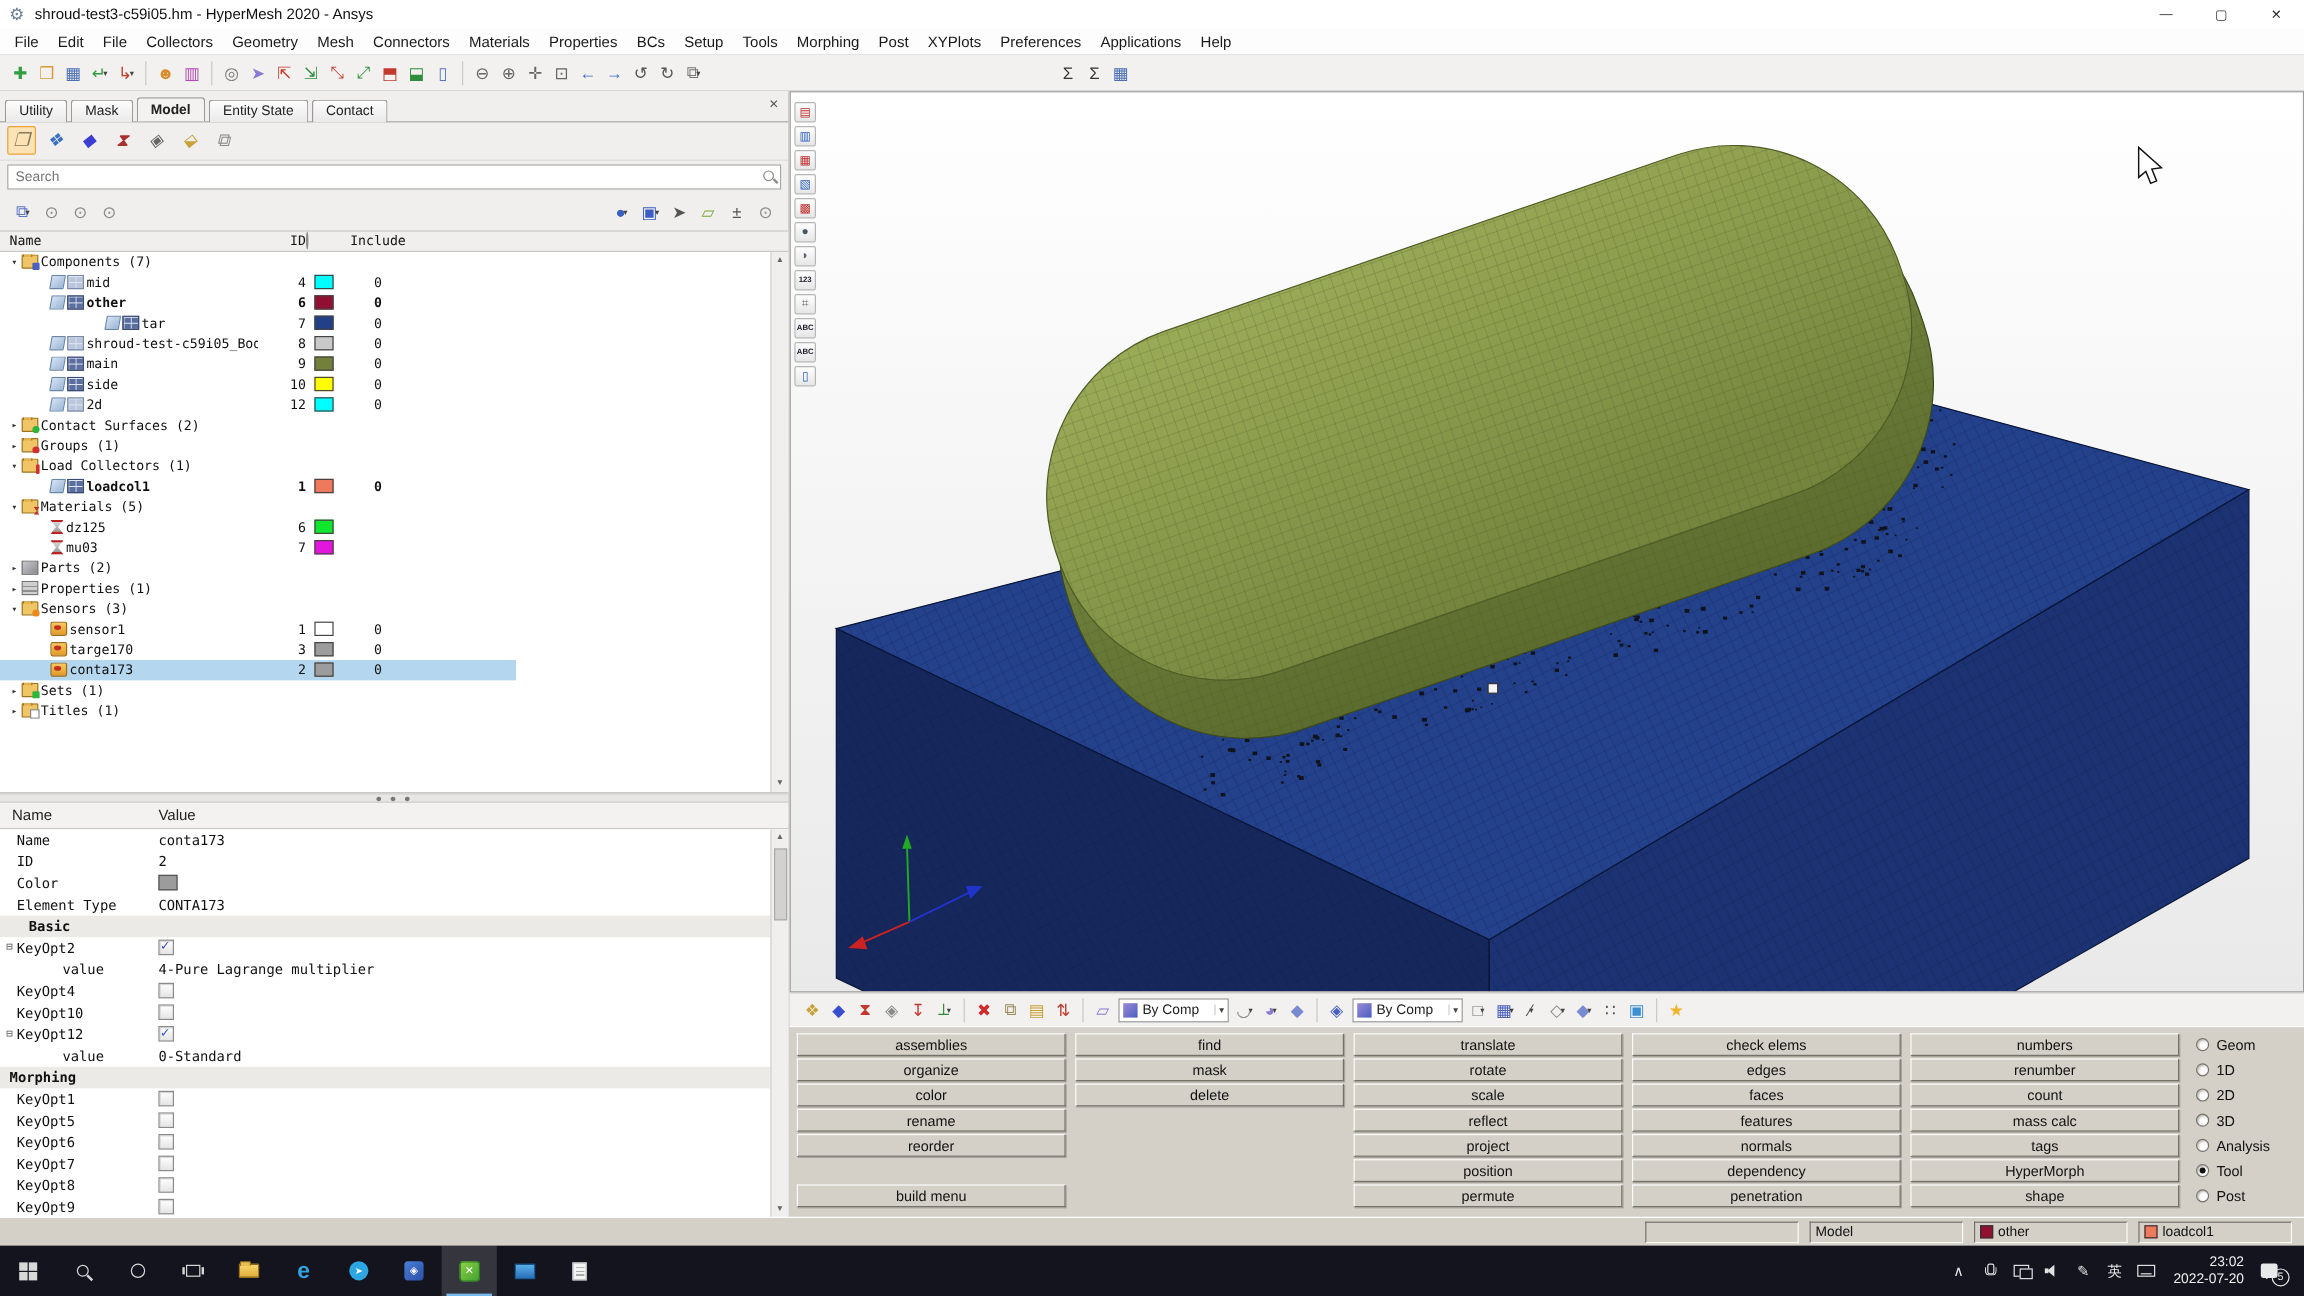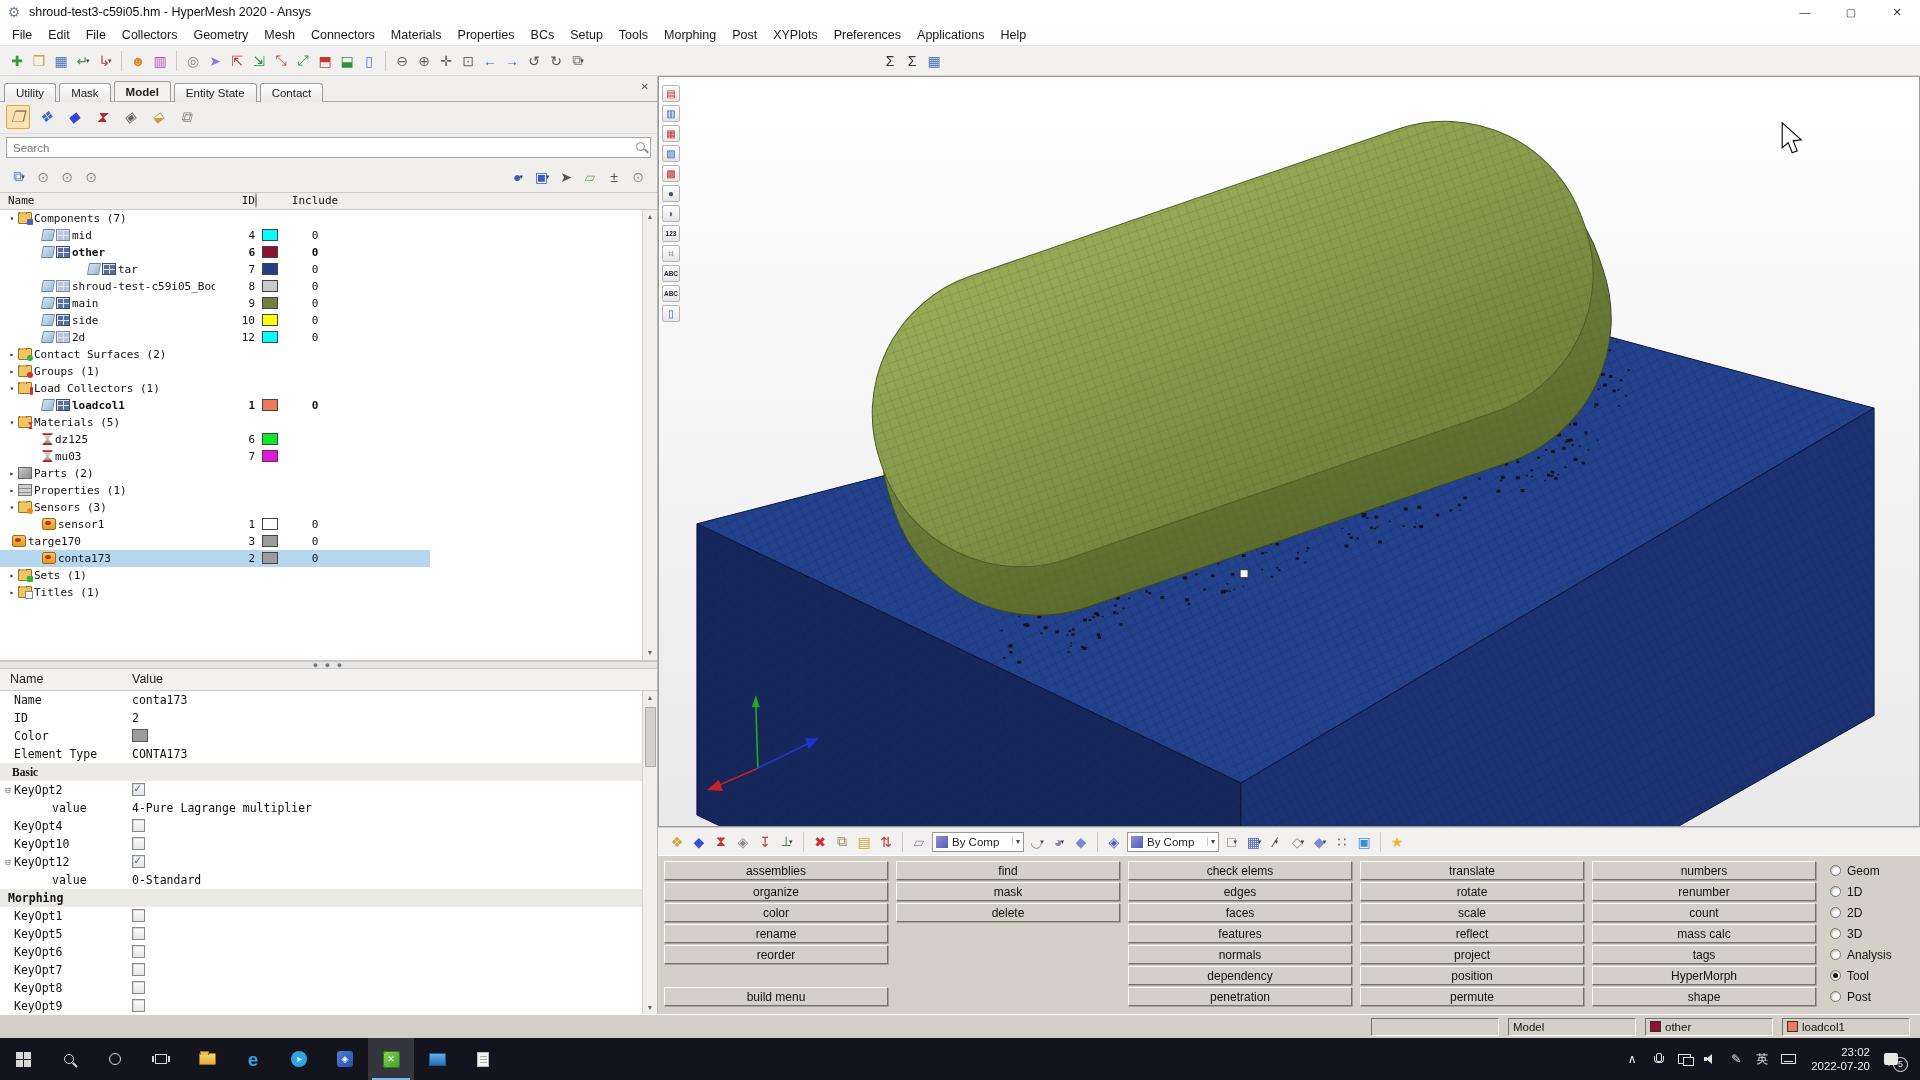--- a/index.html
+++ b/index.html
@@ -594,21 +594,21 @@
                 <span class="tico ic-sensor"></span>
                 <span>sensor1</span>
               </span>
               <span class="tid">1</span>
               <span style="display: flex; justify-content: center;">
                 <span class="tsw" style="background: rgb(255, 255, 255);"></span>
               </span>
               <span class="tinc">0</span>
             </div>
             <div class="trow">
-              <span class="tnm" style="">
+              <span class="tnm" style="padding-left: 30px;">
                 <span class="tw"></span>
                 <span class="tico ic-sensor"></span>
                 <span>targe170</span>
               </span>
               <span class="tid">3</span>
               <span style="display: flex; justify-content: center;">
                 <span class="tsw" style="background: rgb(156, 156, 156);"></span>
               </span>
               <span class="tinc">0</span>
             </div>
@@ -683,21 +683,21 @@
             </div>
             <div class="prow">
               <span class="pn" style="padding-left: 14px;">
                 <span>Element Type</span>
               </span>
               <span class="pv">
                 <span>CONTA173</span>
               </span>
             </div>
             <div class="prow section">
-              <span class="pn" style="padding-left: 12px; font-family: Liberation Serif, serif;">
+              <span class="pn" style="padding-left: 24px;">
                 <span>Basic</span>
               </span>
               <span class="pv"></span>
             </div>
             <div class="prow">
               <span class="pn" style="padding-left: 2px;">
                 <span class="pcol">⊟</span>
                 <span>KeyOpt2</span>
               </span>
               <span class="pv">
@@ -1269,62 +1269,62 @@
             <div class="pmslot">
               <div class="pbtn">delete</div>
             </div>
             <div class="pmslot"></div>
             <div class="pmslot"></div>
             <div class="pmslot"></div>
             <div class="pmslot"></div>
           </div>
           <div class="pmcol">
             <div class="pmslot">
-              <div class="pbtn">check elems</div>
-            </div>
-            <div class="pmslot">
-              <div class="pbtn">edges</div>
-            </div>
-            <div class="pmslot">
-              <div class="pbtn">faces</div>
-            </div>
-            <div class="pmslot">
-              <div class="pbtn">features</div>
-            </div>
-            <div class="pmslot">
-              <div class="pbtn">normals</div>
-            </div>
-            <div class="pmslot">
-              <div class="pbtn">dependency</div>
-            </div>
-            <div class="pmslot">
-              <div class="pbtn">penetration</div>
+              <div class="pbtn">translate</div>
+            </div>
+            <div class="pmslot">
+              <div class="pbtn">rotate</div>
+            </div>
+            <div class="pmslot">
+              <div class="pbtn">scale</div>
+            </div>
+            <div class="pmslot">
+              <div class="pbtn">reflect</div>
+            </div>
+            <div class="pmslot">
+              <div class="pbtn">project</div>
+            </div>
+            <div class="pmslot">
+              <div class="pbtn">position</div>
+            </div>
+            <div class="pmslot">
+              <div class="pbtn">permute</div>
             </div>
           </div>
           <div class="pmcol">
             <div class="pmslot">
-              <div class="pbtn">translate</div>
-            </div>
-            <div class="pmslot">
-              <div class="pbtn">rotate</div>
-            </div>
-            <div class="pmslot">
-              <div class="pbtn">scale</div>
-            </div>
-            <div class="pmslot">
-              <div class="pbtn">reflect</div>
-            </div>
-            <div class="pmslot">
-              <div class="pbtn">project</div>
-            </div>
-            <div class="pmslot">
-              <div class="pbtn">position</div>
-            </div>
-            <div class="pmslot">
-              <div class="pbtn">permute</div>
+              <div class="pbtn">check elems</div>
+            </div>
+            <div class="pmslot">
+              <div class="pbtn">edges</div>
+            </div>
+            <div class="pmslot">
+              <div class="pbtn">faces</div>
+            </div>
+            <div class="pmslot">
+              <div class="pbtn">features</div>
+            </div>
+            <div class="pmslot">
+              <div class="pbtn">normals</div>
+            </div>
+            <div class="pmslot">
+              <div class="pbtn">dependency</div>
+            </div>
+            <div class="pmslot">
+              <div class="pbtn">penetration</div>
             </div>
           </div>
           <div class="pmcol">
             <div class="pmslot">
               <div class="pbtn">numbers</div>
             </div>
             <div class="pmslot">
               <div class="pbtn">renumber</div>
             </div>
             <div class="pmslot">

